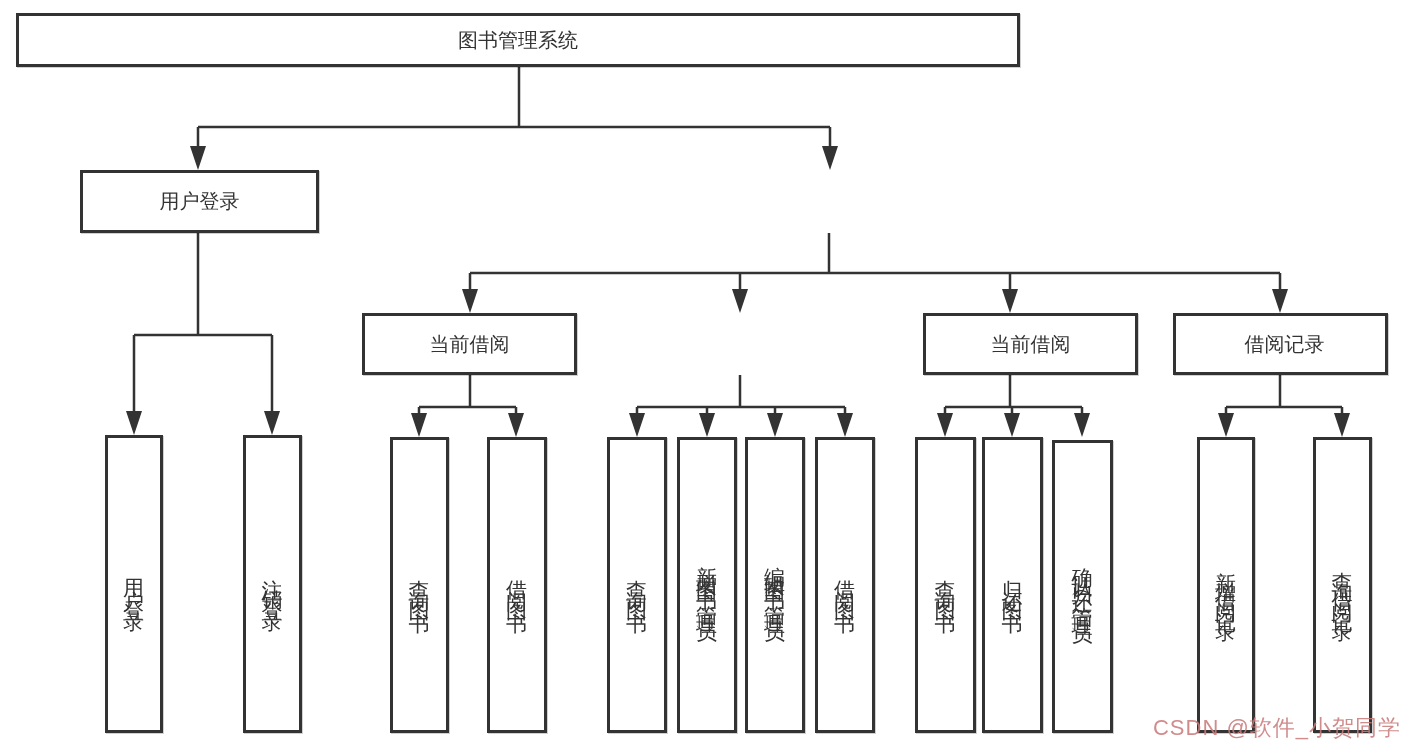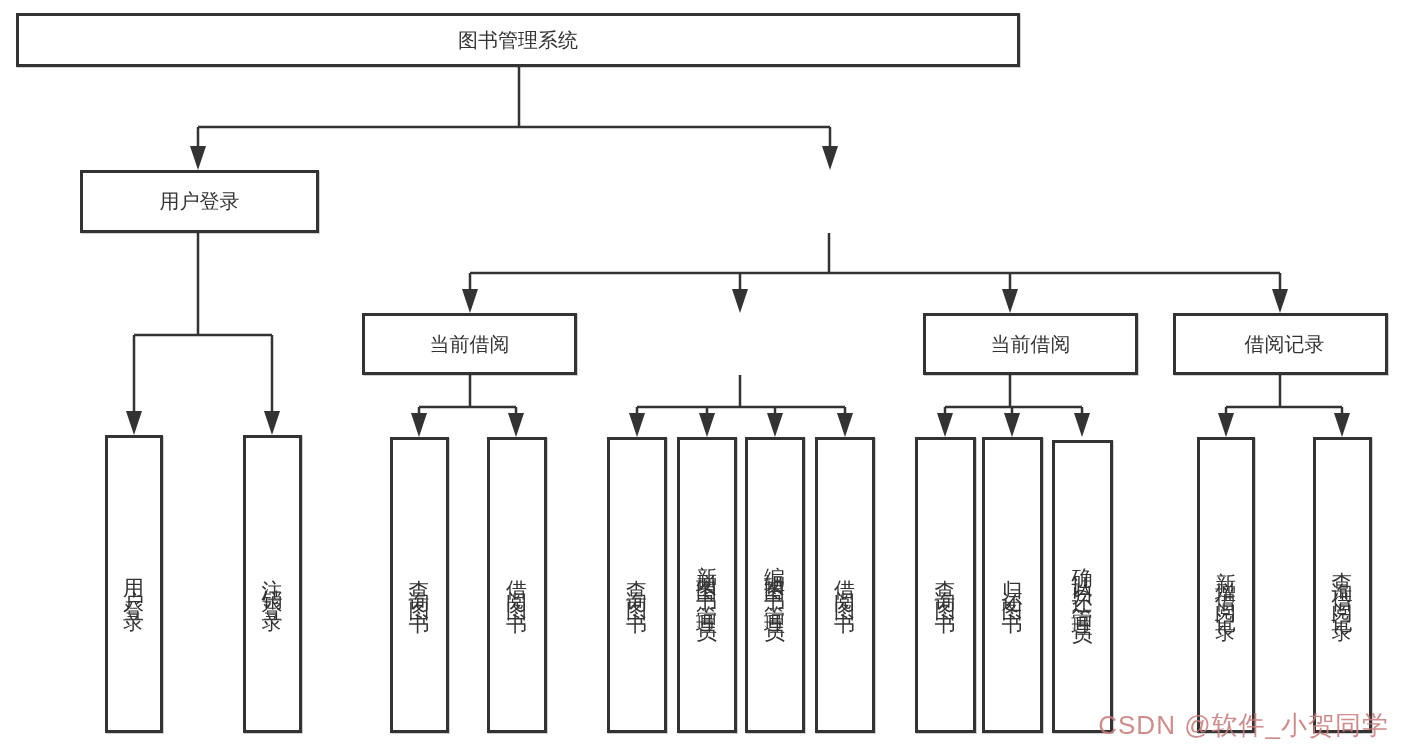--- a/index.html
+++ b/index.html
@@ -27,22 +27,22 @@
     writing-mode:vertical-rl;
     font-size:21px;
     letter-spacing:11px;
     line-height:1;
     white-space:nowrap;
   }
   .leaf--med span{letter-spacing:10px;}
   .leaf--long span{letter-spacing:8px;}
   .watermark{
     position:absolute;
-    right:16px;bottom:4px;
-    font-size:26px;
+    right:4px;bottom:4px;
+    font-size:22px;
     color:rgba(201,123,123,0.88);
     letter-spacing:1px;
     pointer-events:none;
     margin-top:10px;
   }
 </style>
 </head>
 <body>
 
 <div class="canvas">

